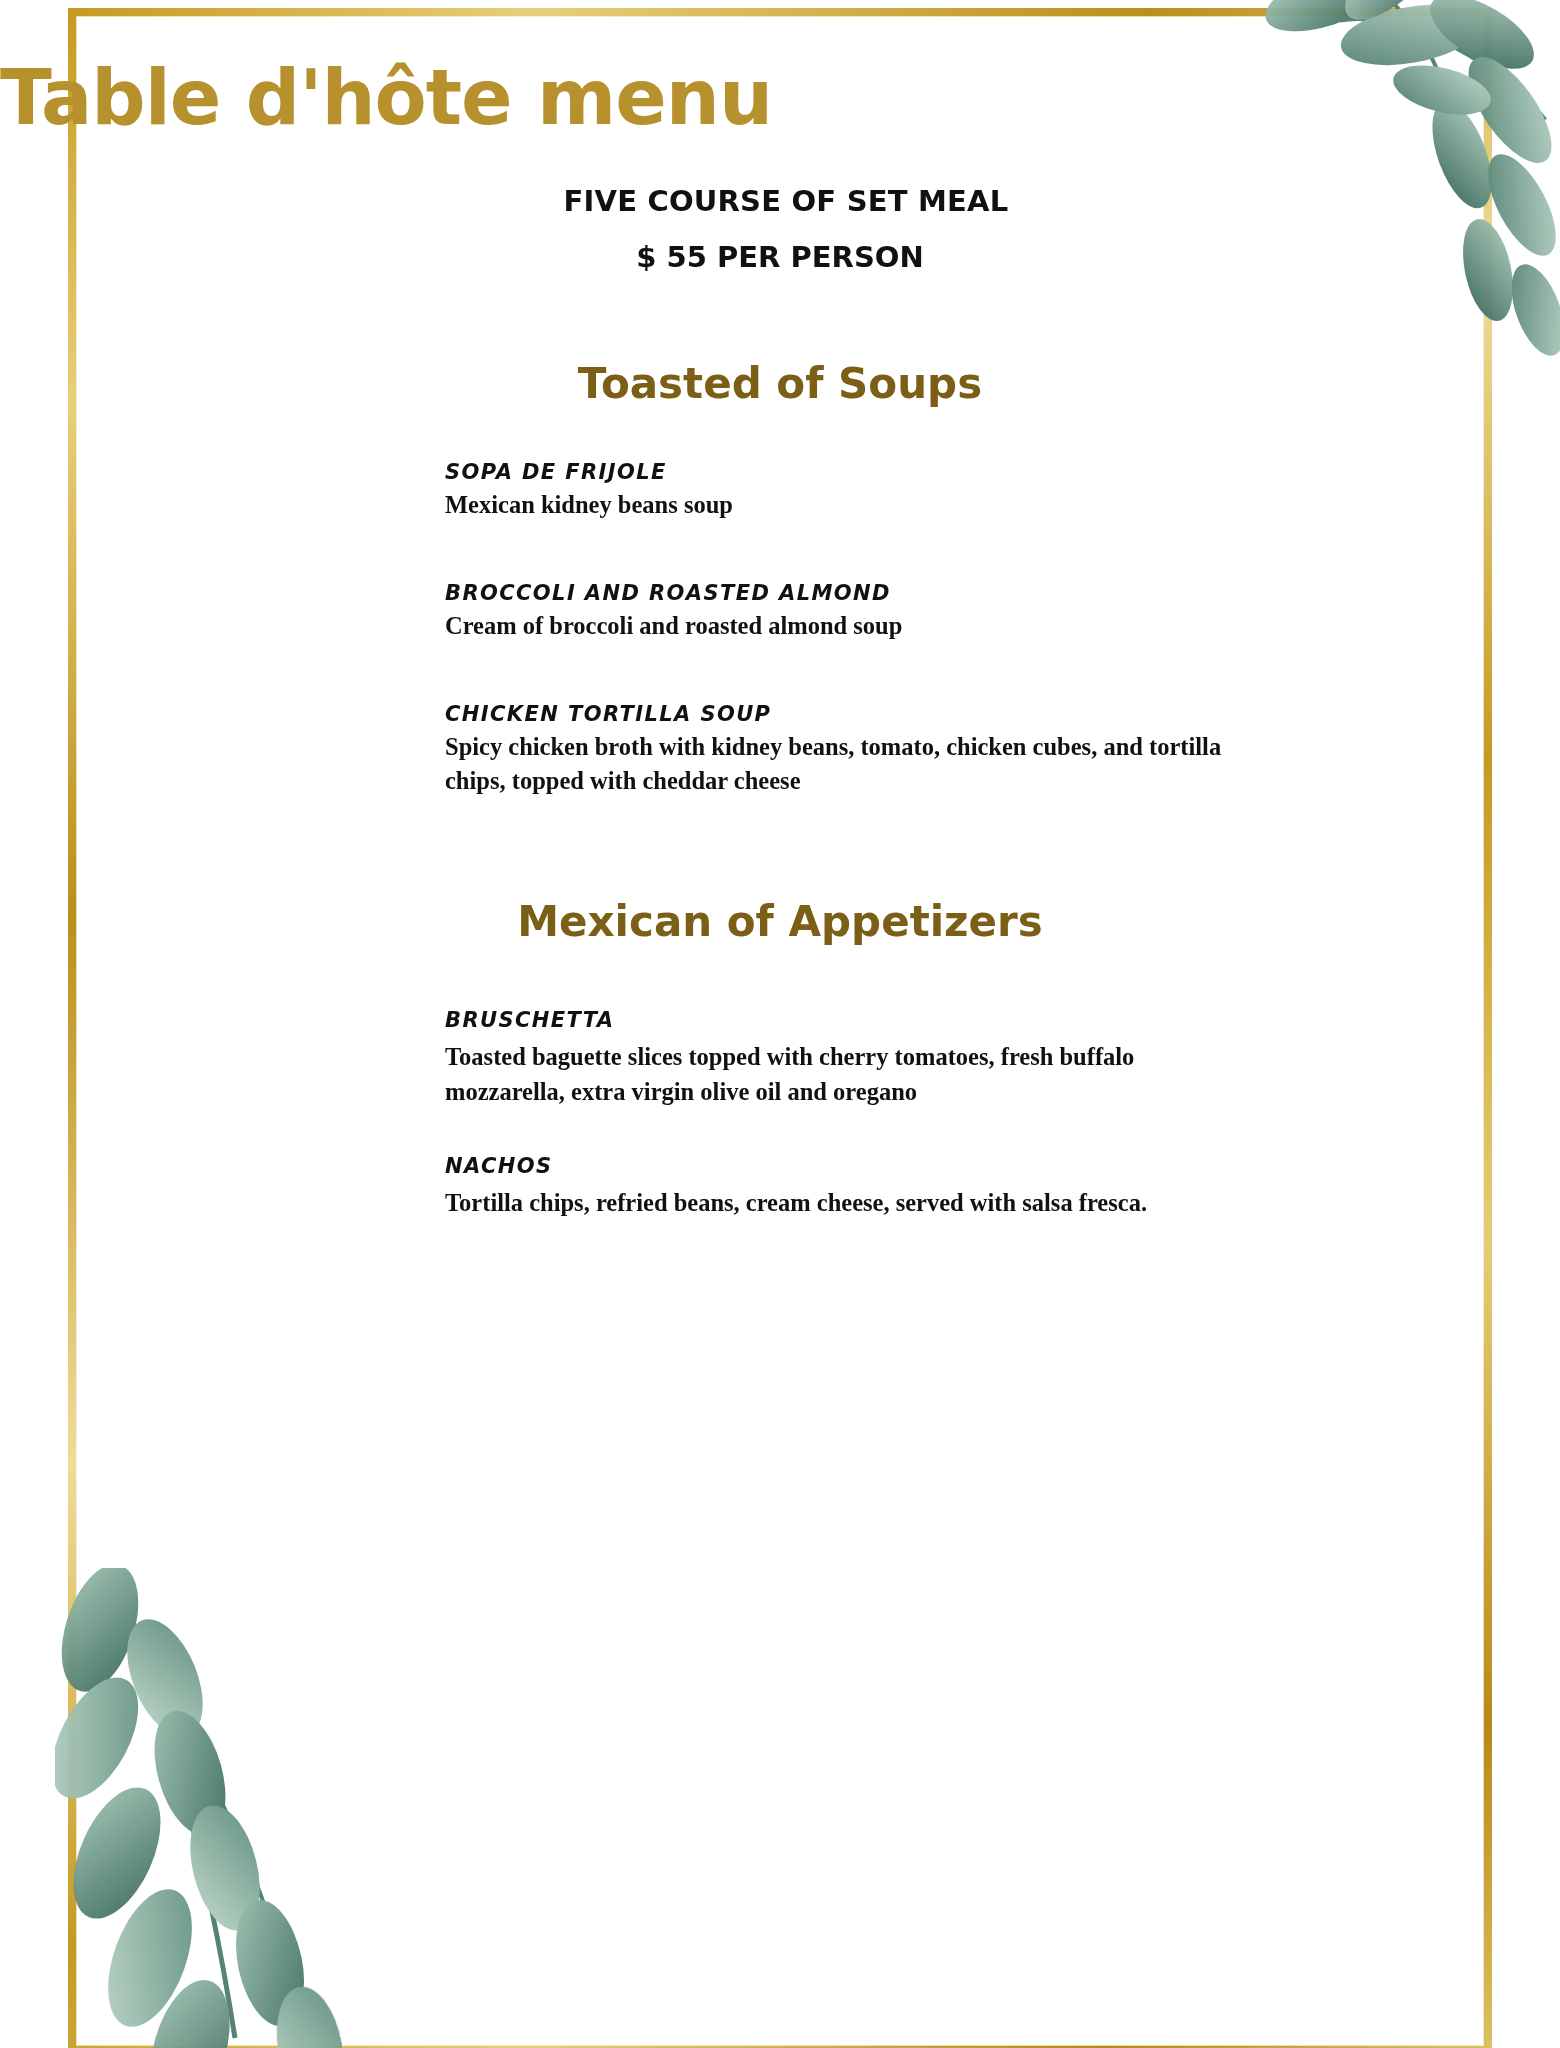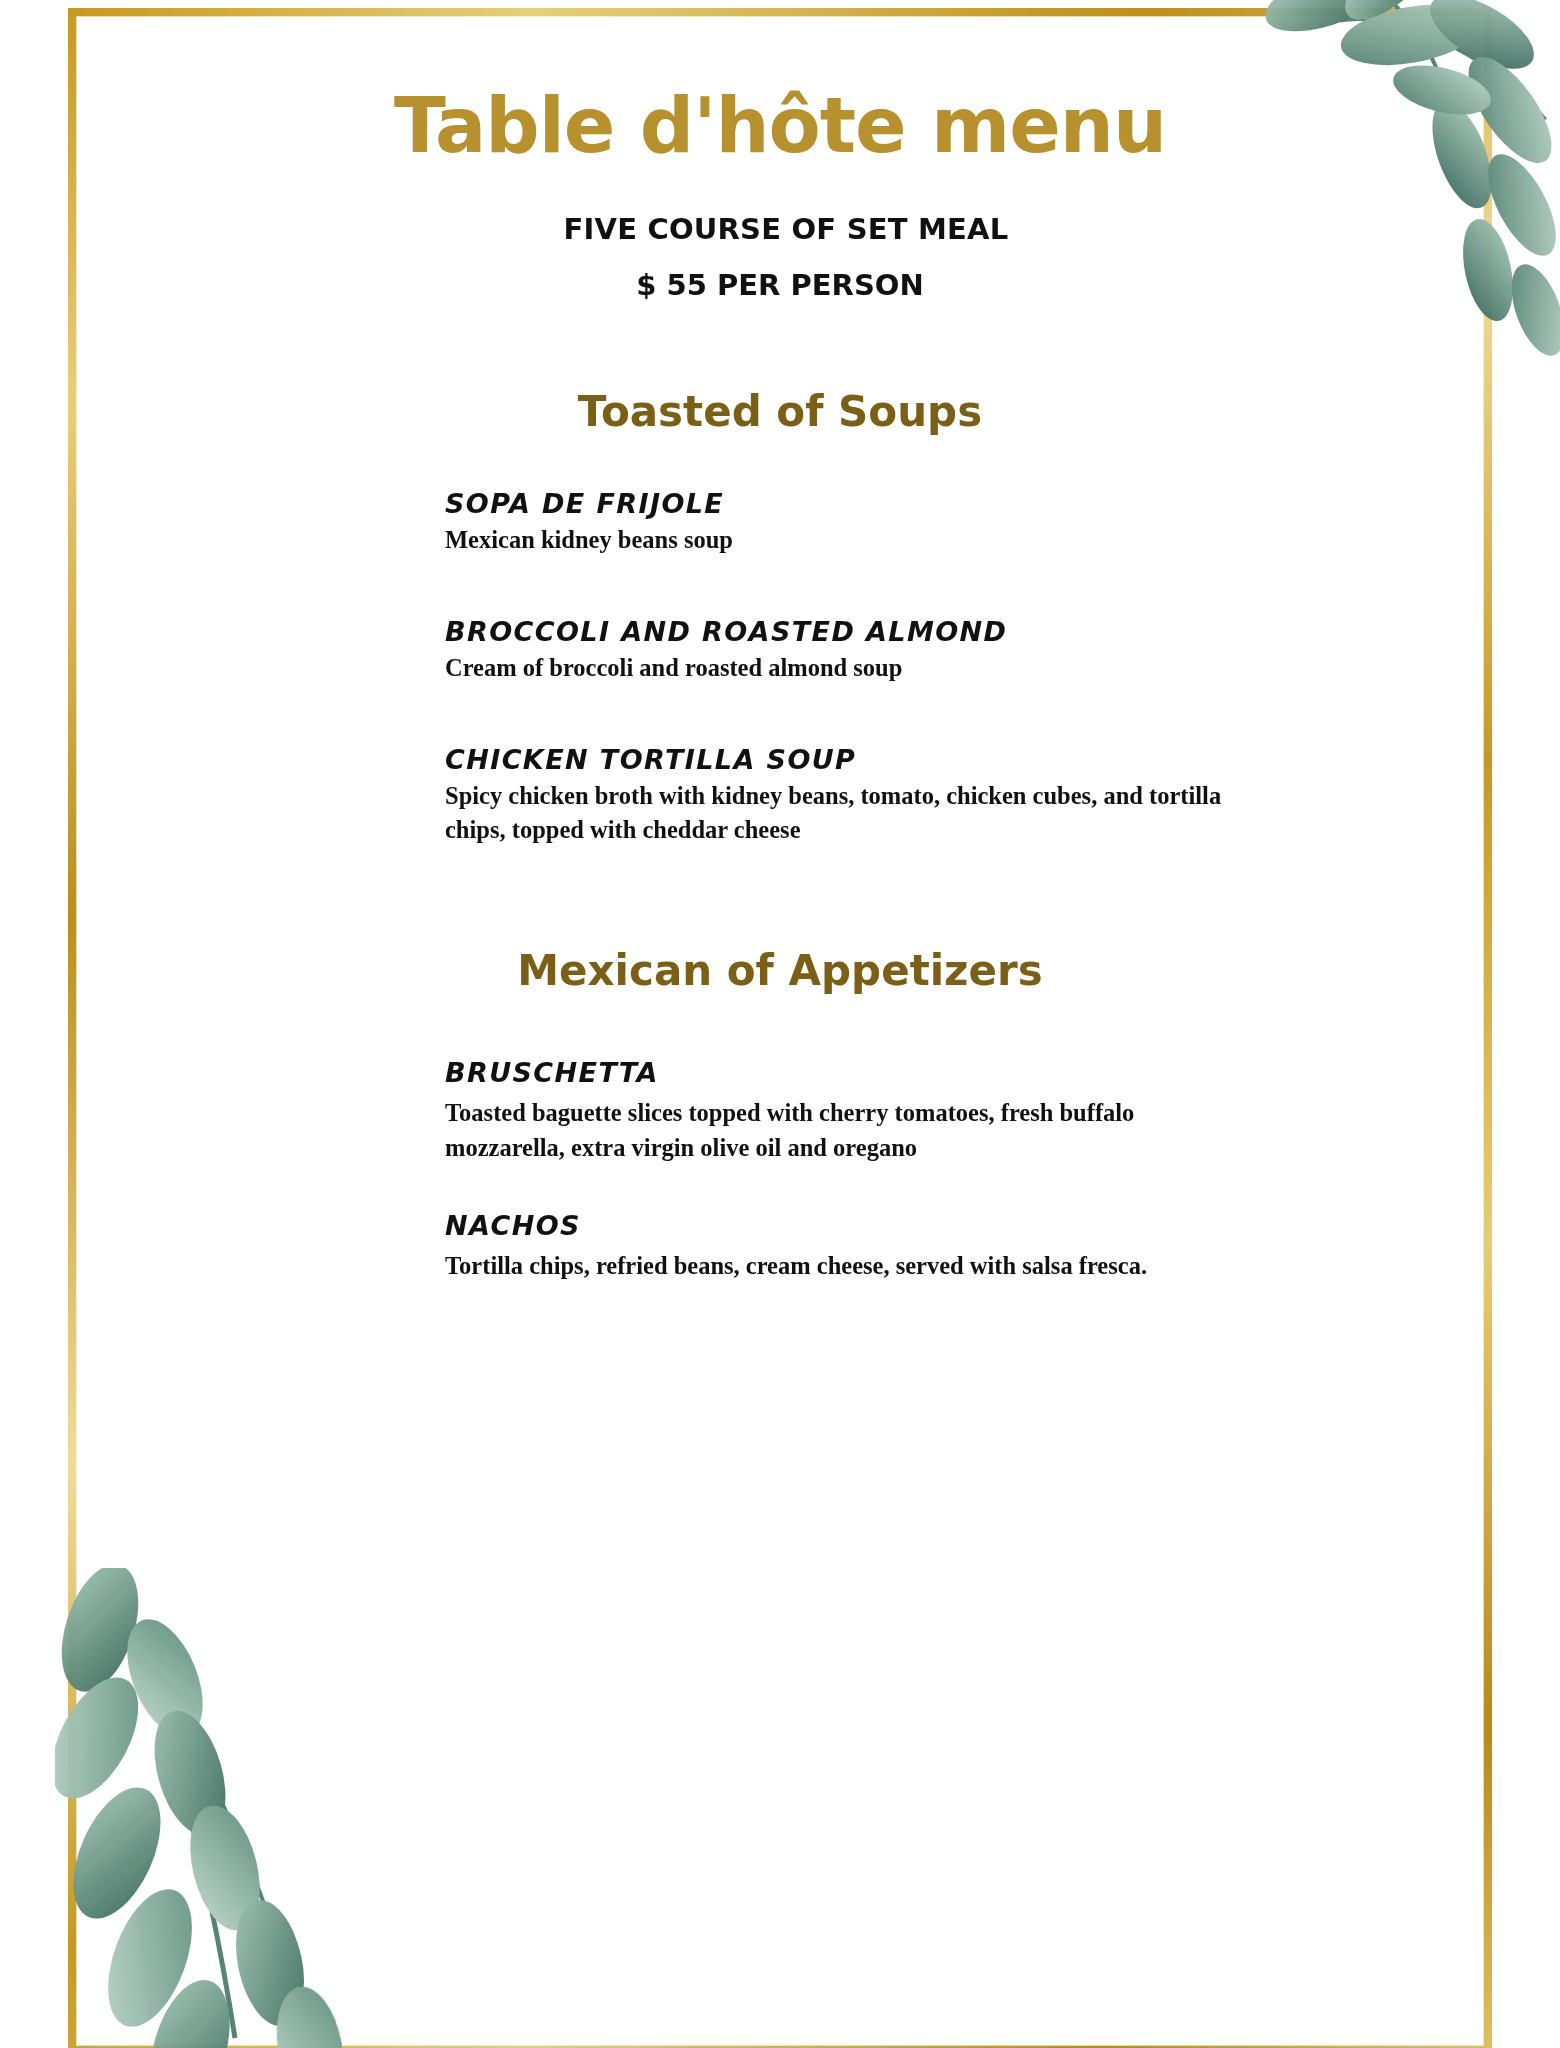--- a/index.html
+++ b/index.html
@@ -66,28 +66,27 @@
   
   .content {
     position: absolute;
     left: 0;
     top: 0;
     width: 1560px;
     padding: 0;
   }
 
   .title {
-    text-align: center;
     font-family: "DejaVu Sans", sans-serif;
     font-weight: bold;
     font-size: 76px;
     color: #b8912f;
     letter-spacing: -1px;
     margin: 0;
-    padding-top: 88px;
+    padding-top: 60px;
     line-height: 1.0;
     position: relative;
     z-index: 3;
   }
   .subtitle {
     text-align: center;
     font-family: "DejaVu Sans", sans-serif;
     font-weight: bold;
     font-size: 29px;
     color: #111111;
@@ -123,21 +122,21 @@
     list-style: none;
   }
   .item {
     padding-left: 445px;
     padding-right: 300px;
   }
   .item-name {
     font-family: "DejaVu Sans", sans-serif;
     font-weight: bold;
     font-style: italic;
-    font-size: 27px;
+    font-size: 21px;
     letter-spacing: 1.4px;
     color: #111111;
     text-transform: uppercase;
     margin: 0;
   }
   .item-desc {
     font-family: "Liberation Serif", serif;
     font-weight: bold;
     font-size: 24.5px;
     line-height: 1.42;

